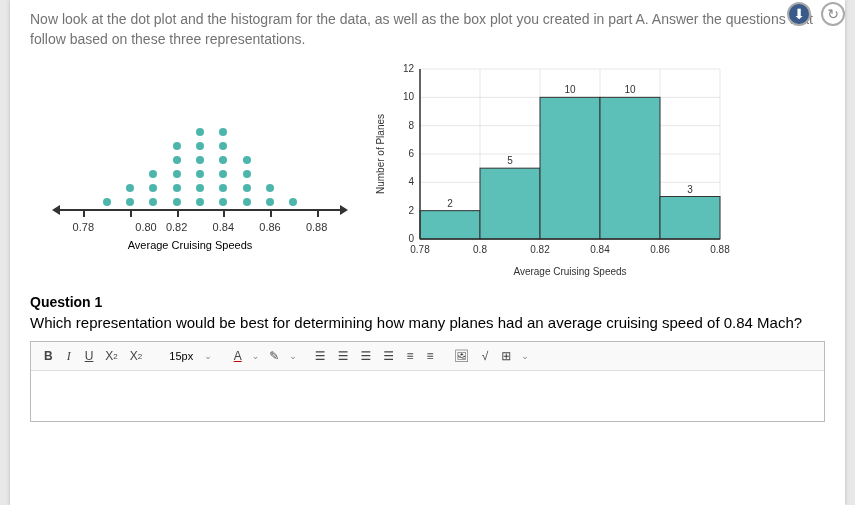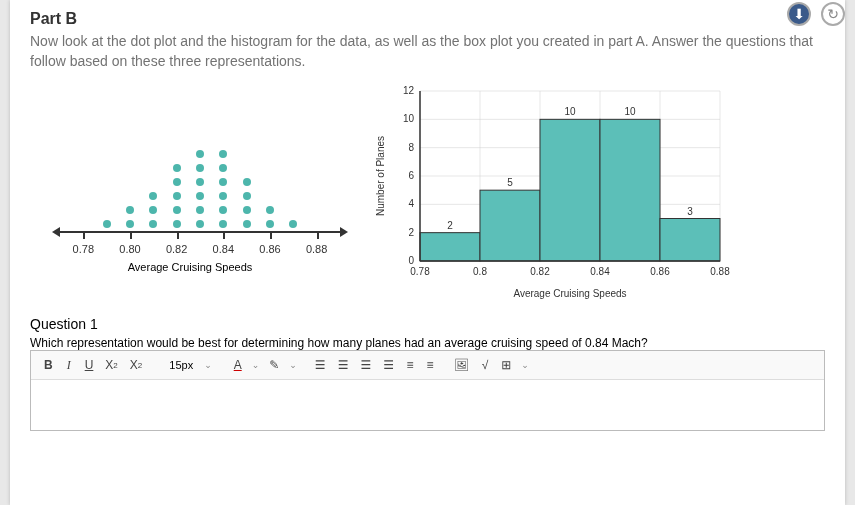--- a/index.html
+++ b/index.html
@@ -19,22 +19,22 @@
 .tick-label { position: absolute; top: 162px; font-size: 11px; color: #333; transform: translateX(-50%); }
 .dot-xlabel { position: absolute; top: 180px; width: 100%; text-align: center; font-size: 11px; }
 .histogram { position: relative; width: 360px; height: 220px; }
 .hist-svg { width: 100%; height: 100%; }
 .bar { fill: #5cbfb8; stroke: #333; stroke-width: 1; }
 .grid-line { stroke: #ccc; stroke-width: 0.5; }
 .axis-line { stroke: #333; stroke-width: 1.5; }
 .svg-text { font-size: 10px; fill: #333; font-family: Arial; }
 .svg-ylabel { font-size: 10px; fill: #333; }
 .question-block { margin-top: 15px; }
-.q-title { font-weight: normal; font-size: 14px; margin-bottom: 4px; }
-.q-text { font-size: 12px; margin-bottom: 0; }
+.q-title { font-weight: bold; font-size: 14px; margin-bottom: 4px; }
+.q-text { font-size: 15px; margin-bottom: 10px; }
 .editor { border: 1px solid #bbb; background: #fff; }
 .toolbar { display: flex; align-items: center; padding: 4px 8px; border-bottom: 1px solid #ddd; background: #f9f9f9; gap: 2px; flex-wrap: wrap; font-size: 12px; }
 .tb-btn { padding: 2px 5px; cursor: pointer; color: #444; display: inline-flex; align-items: center; justify-content: center; min-width: 18px; height: 20px; }
 .bold-btn { font-weight: bold; }
 .italic-btn { font-style: italic; font-family: serif; }
 .under-btn { text-decoration: underline; }
 .sup-btn sup, .sub-btn sub { font-size: 8px; }
 .font-size { padding: 0 6px; font-size: 11px; margin-left: 14px; }
 .chev { font-size: 9px; color: #888; padding: 0 3px; }
 .editor-area { min-height: 50px; padding: 6px; font-size: 13px; }
@@ -45,21 +45,20 @@
 </style>
 </head>
 <body>
 
 <div class="top-icons">
   <div class="top-icon">⬇</div>
   <div class="top-icon light">↻</div>
 </div>
 
 <div class="page">
-  <div class="part-title">Part B</div>
   <div class="instructions">Now look at the dot plot and the histogram for the data, as well as the box plot you created in part A. Answer the questions that follow based on these three representations.</div>
 
   <div class="plots-row">
 
     <div class="dotplot">
       <div class="dot-area" id="dot-area">
           <div class="dot-col" style="left: 39.6667px;">
             <div class="dot"></div>
           </div>
           <div class="dot-col" style="left: 63px;">
@@ -106,21 +105,21 @@
           </div>
           <div class="dot-col" style="left: 226.333px;">
             <div class="dot"></div>
           </div>
         </div>
       <div class="dot-axis"></div>
       <div id="dot-ticks">
           <div class="tick" style="left: 53.3333px;"></div>
           <div class="tick-label" style="left: 53.3333px;">0.78</div>
           <div class="tick" style="left: 100px;"></div>
-          <div class="tick-label" style="left: 100px;">0.80</div>
+          <div class="tick-label" style="left: 116px;">0.80</div>
           <div class="tick" style="left: 146.667px;"></div>
           <div class="tick-label" style="left: 146.667px;">0.82</div>
           <div class="tick" style="left: 193.333px;"></div>
           <div class="tick-label" style="left: 193.333px;">0.84</div>
           <div class="tick" style="left: 240px;"></div>
           <div class="tick-label" style="left: 240px;">0.86</div>
           <div class="tick" style="left: 286.667px;"></div>
           <div class="tick-label" style="left: 286.667px;">0.88</div>
         </div>
       <div class="dot-xlabel">Average Cruising Speeds</div>

